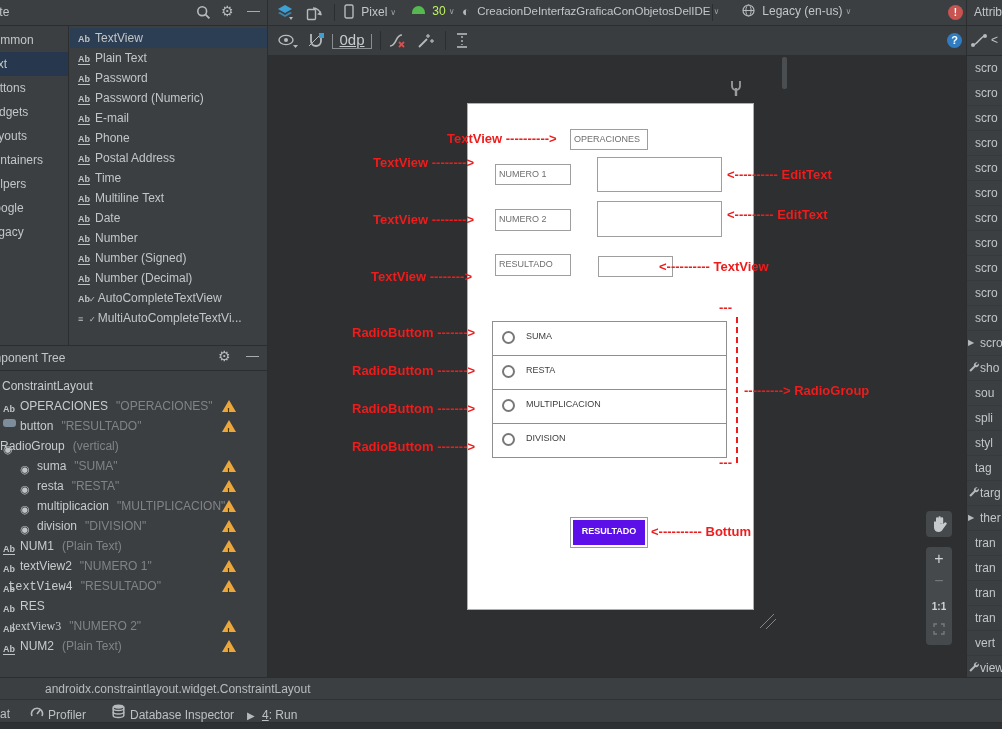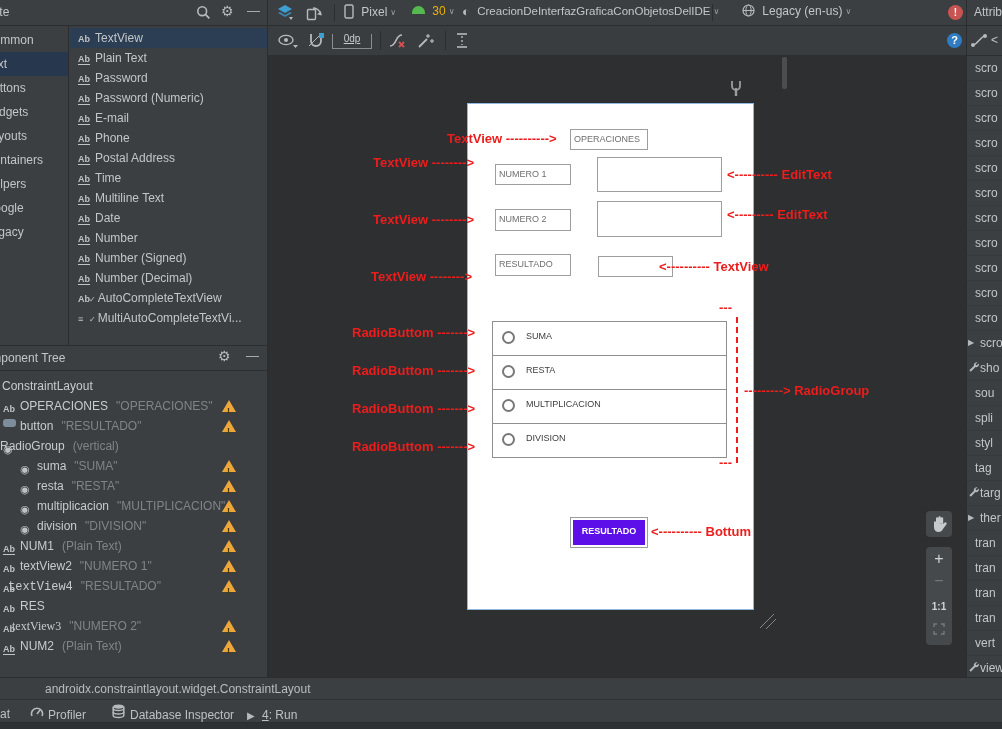--- a/index.html
+++ b/index.html
@@ -95,21 +95,21 @@
 
     <div class="abs nowrap" style="left:344px;top:4px;">
       <svg class="icon16" style="width:10px;height:15px;vertical-align:-3px;" viewBox="0 0 10 15">
         <rect x="1" y="1" width="8" height="13" rx="1.5" fill="none" stroke="#b7babc" stroke-width="1.4"></rect>
       </svg>
       <span style="color:#c3c6c8;margin-left:4px;">Pixel</span><span class="tb-caret">∨</span>
     </div>
 
     <div class="abs nowrap" style="left:412px;top:4px;">
       <span style="display:inline-block;width:13px;height:8px;background:#55b94f;border-radius:7px 7px 0 0;vertical-align:1px;"></span>
-      <span style="color:#eab308;margin-left:4px;">30</span><span class="tb-caret">∨</span>
+      <span style="color:#bef264;margin-left:4px;">30</span><span class="tb-caret">∨</span>
     </div>
 
     <div class="abs nowrap" style="left:462px;top:4px;">
       <span style="color:#b7babc;font-size:13px;vertical-align:-1px;">◐</span>
       <span style="color:#c3c6c8;margin-left:4px;font-size:11.5px;">CreacionDeInterfazGraficaConObjetosDelIDE</span><span class="tb-caret">∨</span>
     </div>
 
     <div class="vdiv abs" style="left:712px;top:4px;height:17px;"></div>
 
     <div class="abs nowrap" style="left:742px;top:4px;">
@@ -131,21 +131,21 @@
       <ellipse cx="8" cy="7" rx="7" ry="4.6" fill="none" stroke="#b7babc" stroke-width="1.4"></ellipse>
         <circle cx="8" cy="7" r="2" fill="#b7babc"></circle>
       <path d="M15 12 l5 0 l-2.5 3 z" fill="#b7babc"></path>
     </svg>
     <svg class="abs" style="left:39px;top:6px;" width="18" height="18" viewBox="0 0 18 18">
       <path d="M4 2 v7 a5 5 0 0 0 10 0 v-7" fill="none" stroke="#b7babc" stroke-width="1.8"></path>
       <line x1="2" y1="14" x2="14" y2="2" stroke="#b7babc" stroke-width="1"></line>
       <rect x="12" y="1" width="5" height="5" fill="#3e9fd4"></rect>
     </svg>
     <div class="abs" style="left:64px;top:8px;width:38px;height:14px;border-left:1px solid #8a8d8f;border-right:1px solid #8a8d8f;border-bottom:1px solid #8a8d8f;text-align:center;">
-      <span style="font-size:10px;color:#c8cbcd;position:relative;top:-3px;text-decoration:underline;">0dp</span>
+      <span style="font-size:15px;color:#c8cbcd;position:relative;top:-3px;text-decoration:underline;">0dp</span>
     </div>
     <div class="vdiv abs" style="left:112px;top:5px;height:19px;"></div>
     <svg class="abs" style="left:120px;top:6px;" width="18" height="18" viewBox="0 0 18 18">
       <path d="M2 14 C 9 14 7 3 14 3" fill="none" stroke="#b7babc" stroke-width="1.7"></path>
       <line x1="11" y1="10" x2="16" y2="15" stroke="#d25252" stroke-width="1.8"></line>
         <line x1="16" y1="10" x2="11" y2="15" stroke="#d25252" stroke-width="1.8"></line>
     </svg>
     <svg class="abs" style="left:148px;top:6px;" width="18" height="18" viewBox="0 0 18 18">
       <line x1="3" y1="15" x2="11" y2="7" stroke="#b7babc" stroke-width="1.8"></line>
       <line x1="12" y1="2" x2="12" y2="6" stroke="#b7babc" stroke-width="1.2"></line>

